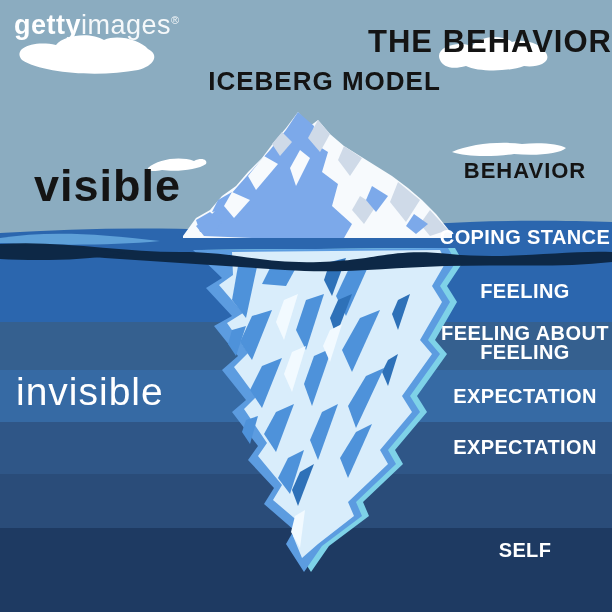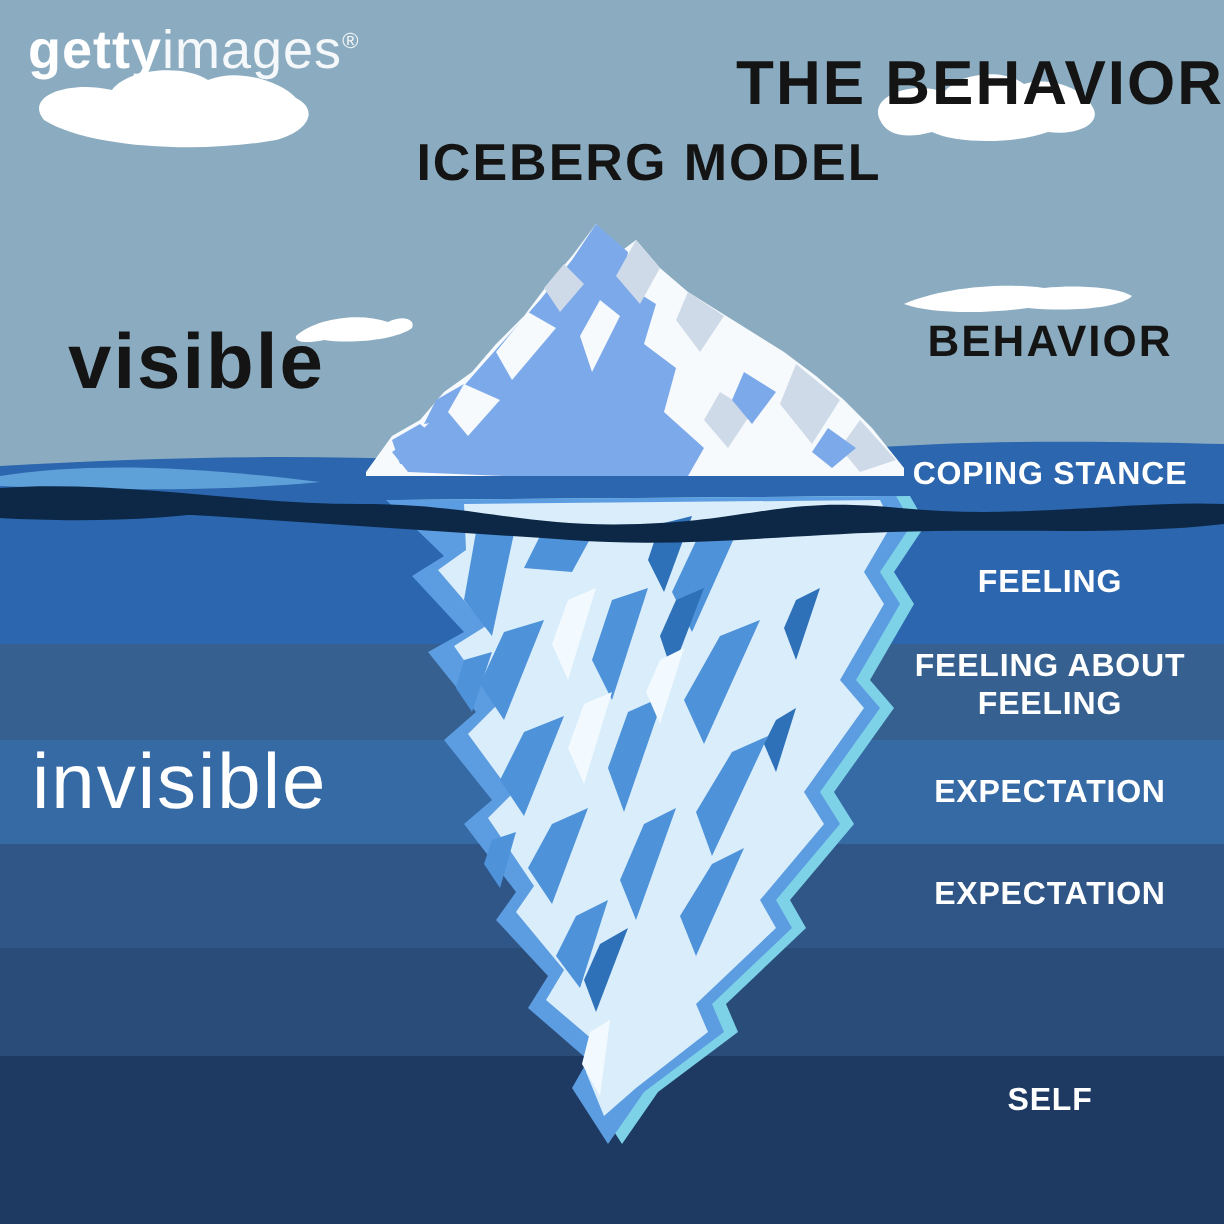--- a/index.html
+++ b/index.html
@@ -14,27 +14,27 @@
   .watermark{left:14px;top:10px;color:#fff;font-size:27px;letter-spacing:.5px;}
   .watermark .bold{font-weight:700;}
   .watermark .reg{font-weight:400;opacity:.92;}
   .watermark sup{font-size:11px;opacity:.9;}
 
   .title-line1{left:0;right:0;top:24px;text-align:right;
     font-size:31px;font-weight:700;color:#141414;letter-spacing:1px;}
   .title-line2{left:0;right:0;top:66px;text-align:center;
     font-size:26px;font-weight:700;color:#141414;letter-spacing:1px;padding-left:37px;}
 
-  .zone-visible{left:34px;top:160px;font-size:39px;font-weight:700;
+  .zone-visible{left:34px;top:160px;font-size:45px;font-weight:700;
     color:#141414;letter-spacing:1px;}
   .zone-invisible{left:16px;top:370px;font-size:39px;font-weight:400;
     color:#ffffff;letter-spacing:1px;}
 
   .level{left:438px;width:174px;text-align:center;font-weight:700;
-    font-size:16px;line-height:19px;color:#ffffff;letter-spacing:.4px;}
+    font-size:20px;line-height:19px;color:#ffffff;letter-spacing:.4px;}
   .level.dark{color:#141414;font-size:22px;letter-spacing:1px;}
   .lv-0{top:161px;}
   .lv-1{top:228px;}
   .lv-2{top:282px;}
   .lv-3{top:324px;}
   .lv-4{top:387px;}
   .lv-5{top:438px;}
   .lv-6{top:490px;}
   .lv-7{top:541px;}
 </style>

